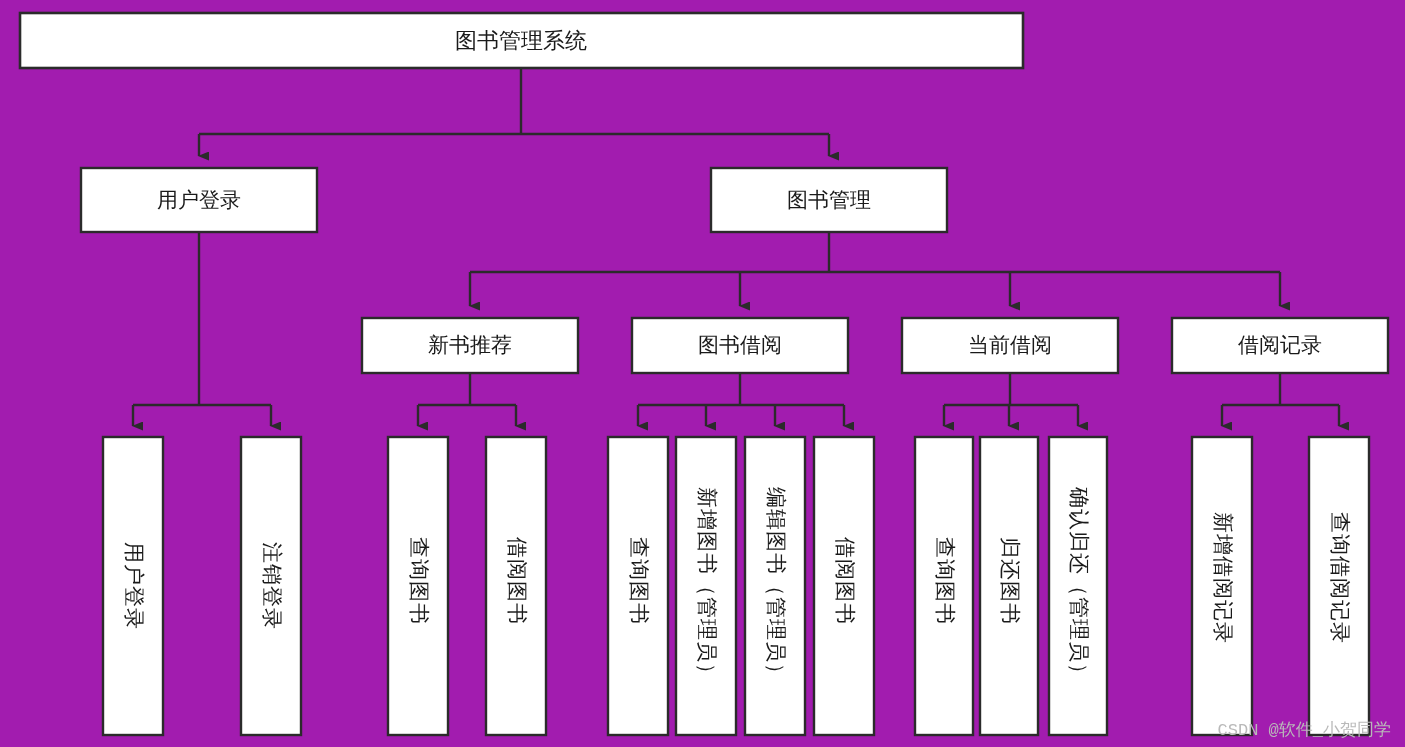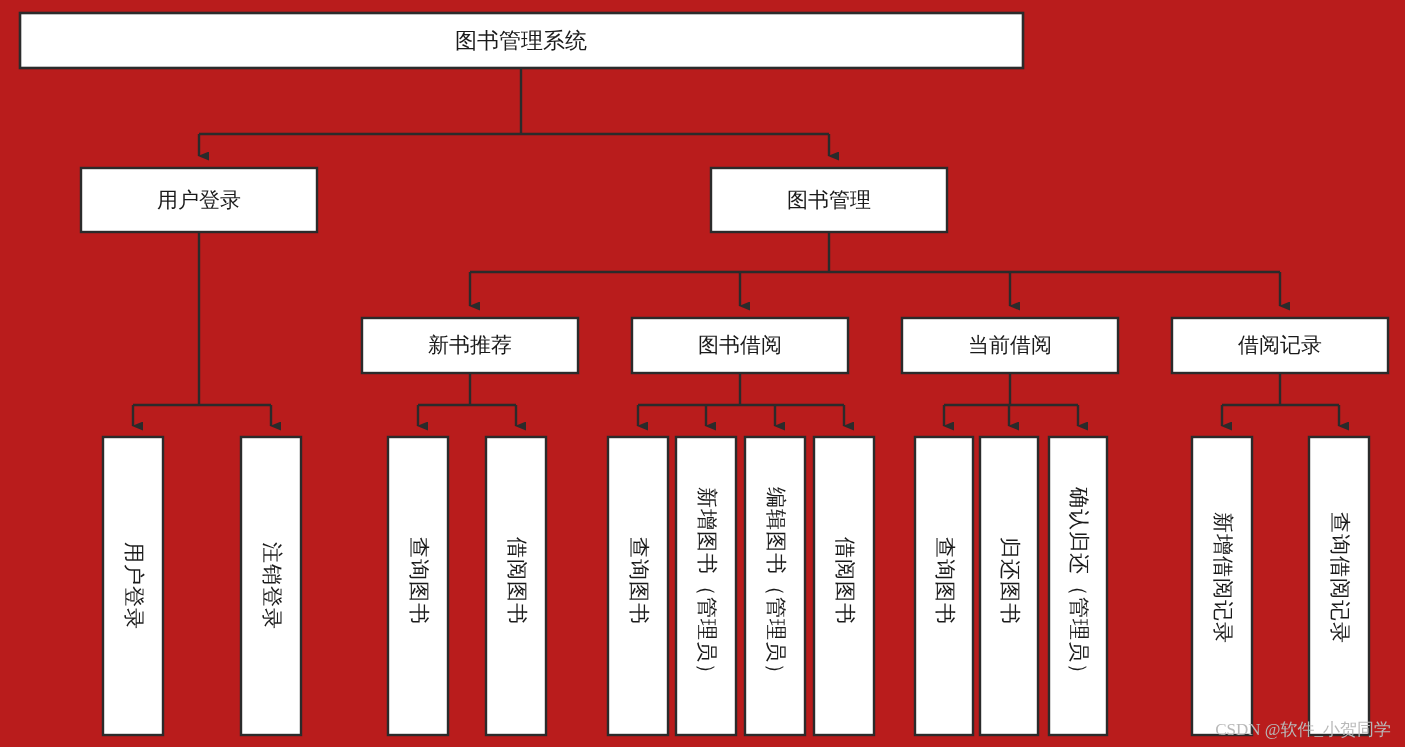--- a/index.html
+++ b/index.html
@@ -7,21 +7,21 @@
     padding: 0;
     background: #ffffff;
   }
   body {
     font-family: "Liberation Sans", "DejaVu Sans", sans-serif;
   }
   #stage {
     position: relative;
     width: 1405px;
     height: 747px;
-    background: #b91c1c;
+    background: #a21caf;
     overflow: hidden;
   }
   svg#diagram {
     position: absolute;
     left: 0;
     top: 0;
     width: 1405px;
     height: 747px;
     display: block;
   }
@@ -56,21 +56,21 @@
     font-size: 21px;
     fill: #1a1a1a;
     text-anchor: middle;
     dominant-baseline: middle;
     letter-spacing: 1px;
   }
   .watermark {
     position: absolute;
     right: 14px;
     bottom: 6px;
-    font-family: Liberation Serif, serif;
+    font-family: Liberation Mono, monospace;
     font-size: 17px;
     color: #b9b9b9;
     white-space: nowrap;
     user-select: none;
   }
 </style>
 </head>
 <body>
 
 <div id="stage">

